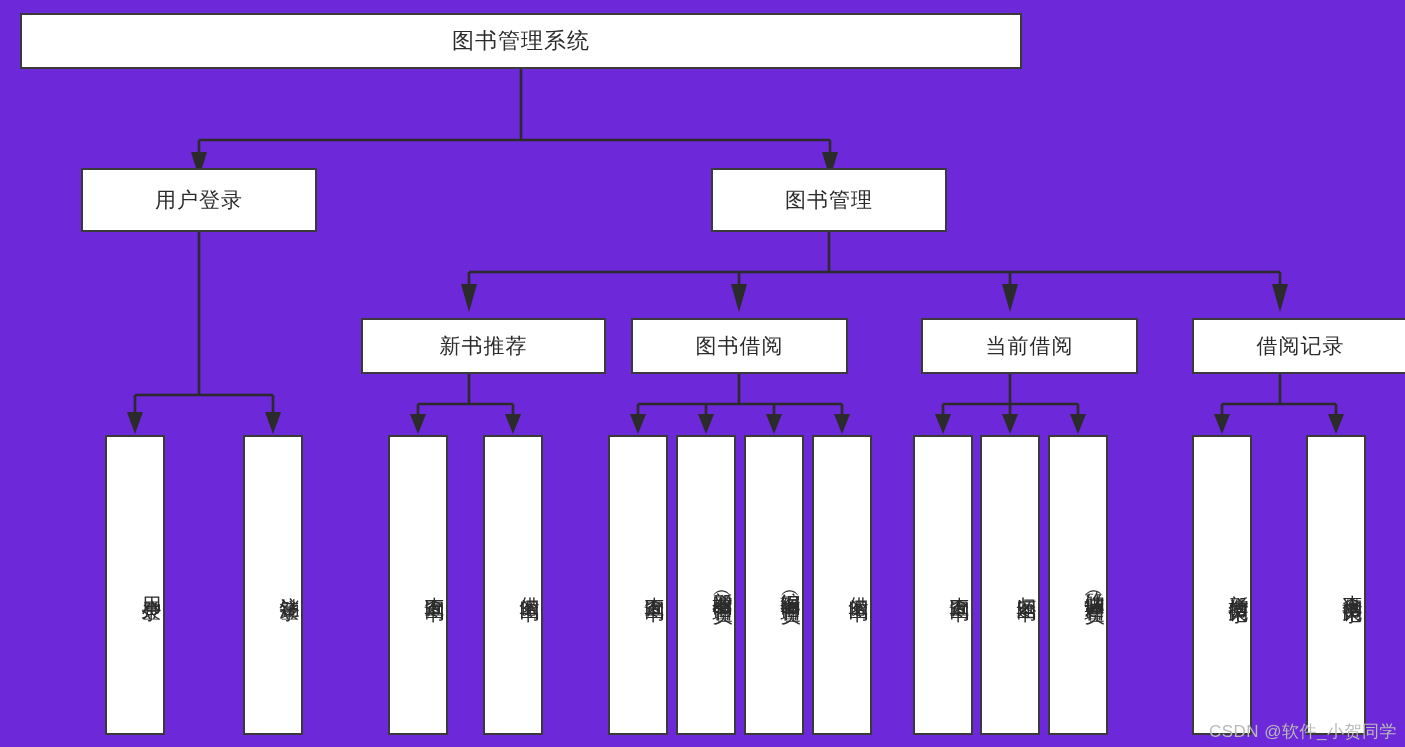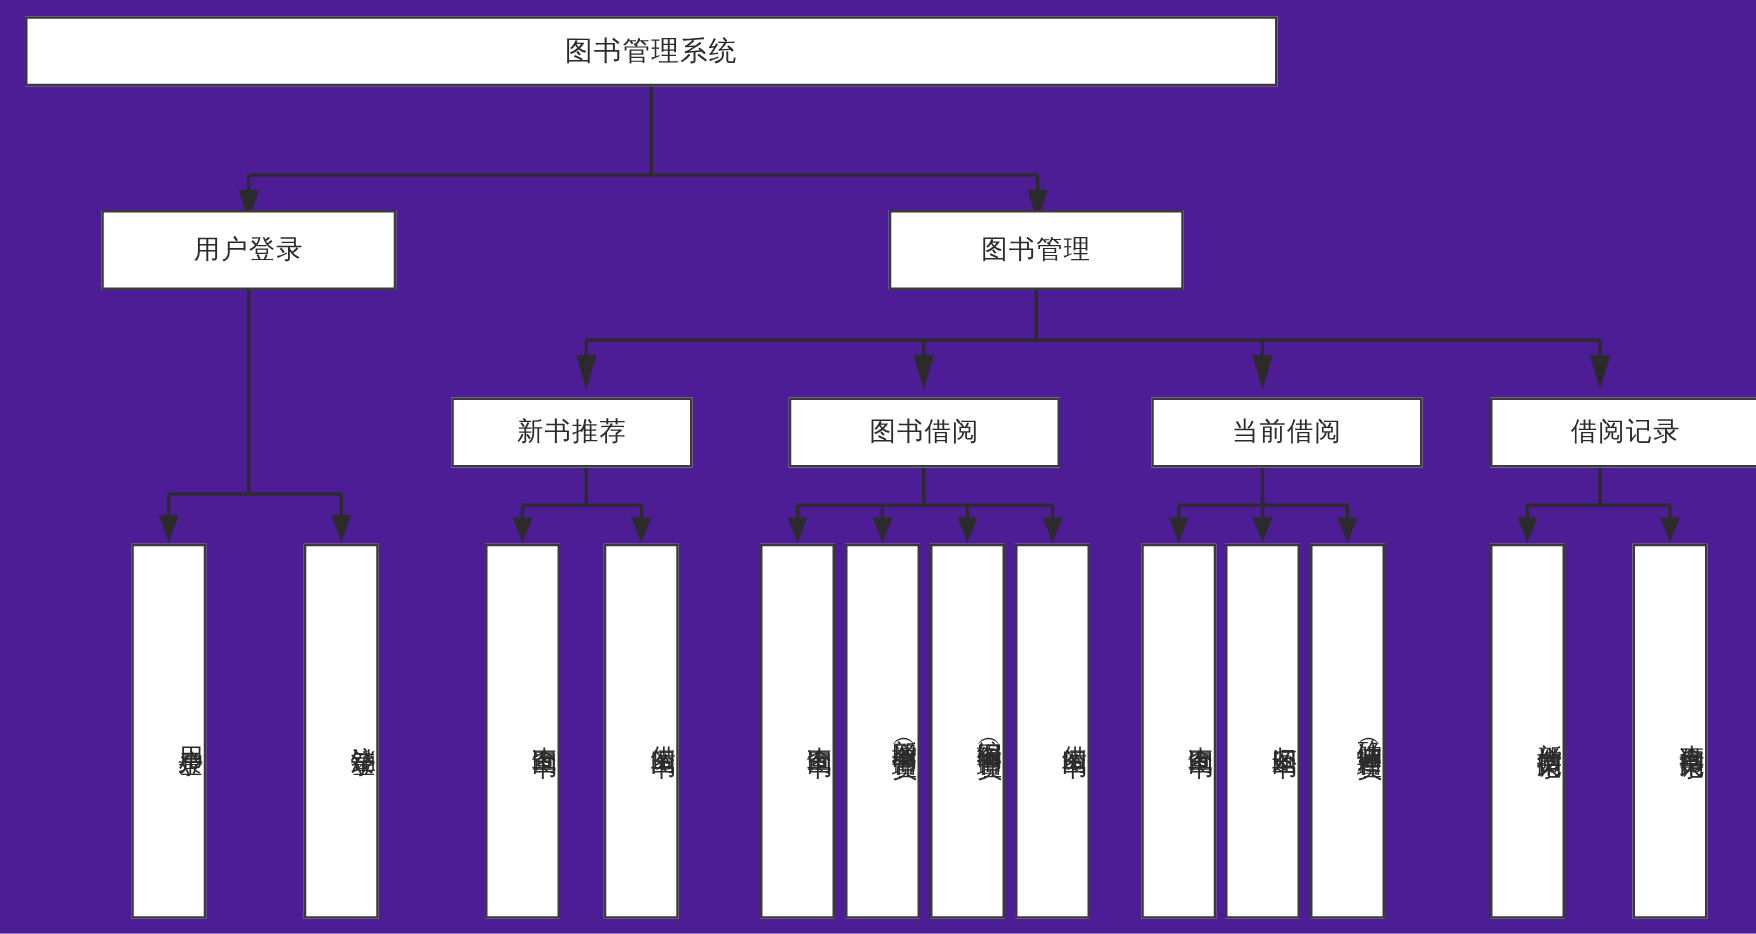--- a/index.html
+++ b/index.html
@@ -7,21 +7,21 @@
     padding: 0;
     background: #ffffff;
   }
   body {
     font-family: "Liberation Sans", "DejaVu Sans", sans-serif;
   }
   #canvas {
     position: relative;
     width: 1405px;
     height: 747px;
-    background: #4c1d95;
+    background: #6d28d9;
     overflow: hidden;
   }
   
   #wires {
     position: absolute;
     left: 0;
     top: 0;
     width: 1405px;
     height: 747px;
     pointer-events: none;
@@ -160,21 +160,21 @@
     <span>图书管理系统</span>
   </div>
 
   <div class="node horiz" id="l2-0" style="left: 81px; top: 168px; width: 236px; height: 64px;">
     <span>用户登录</span>
   </div>
   <div class="node horiz" id="l2-1" style="left: 711px; top: 168px; width: 236px; height: 64px;">
     <span>图书管理</span>
   </div>
 
-  <div class="node horiz" id="l3-0" style="left: 361px; top: 318px; width: 193px; height: 56px;">
+  <div class="node horiz" id="l3-0" style="left: 361px; top: 318px; width: 245px; height: 56px;">
     <span>新书推荐</span>
   </div>
   <div class="node horiz" id="l3-1" style="left: 631px; top: 318px; width: 217px; height: 56px;">
     <span>图书借阅</span>
   </div>
   <div class="node horiz" id="l3-2" style="left: 902px; top: 318px; width: 217px; height: 56px; margin-left: 19px;">
     <span>当前借阅</span>
   </div>
   <div class="node horiz" id="l3-3" style="left: 1172px; top: 318px; width: 217px; height: 56px; margin-left: 20px;">
     <span>借阅记录</span>
@@ -213,13 +213,14 @@
   <div class="node vert" id="lf-10" style="left: 1048px; top: 435px; width: 60px; height: 300px;">
     <span class="vtext">确认归还（管理员）</span>
   </div>
   <div class="node vert" id="lf-11" style="left: 1192px; top: 435px; width: 60px; height: 300px;">
     <span class="vtext">新增借阅记录</span>
   </div>
   <div class="node vert" id="lf-12" style="left: 1306px; top: 435px; width: 60px; height: 300px;">
     <span class="vtext">查询借阅记录</span>
   </div>
 
+  <div id="watermark">CSDN @软件_小贺同学</div>
 </div>
 
 </body></html>

